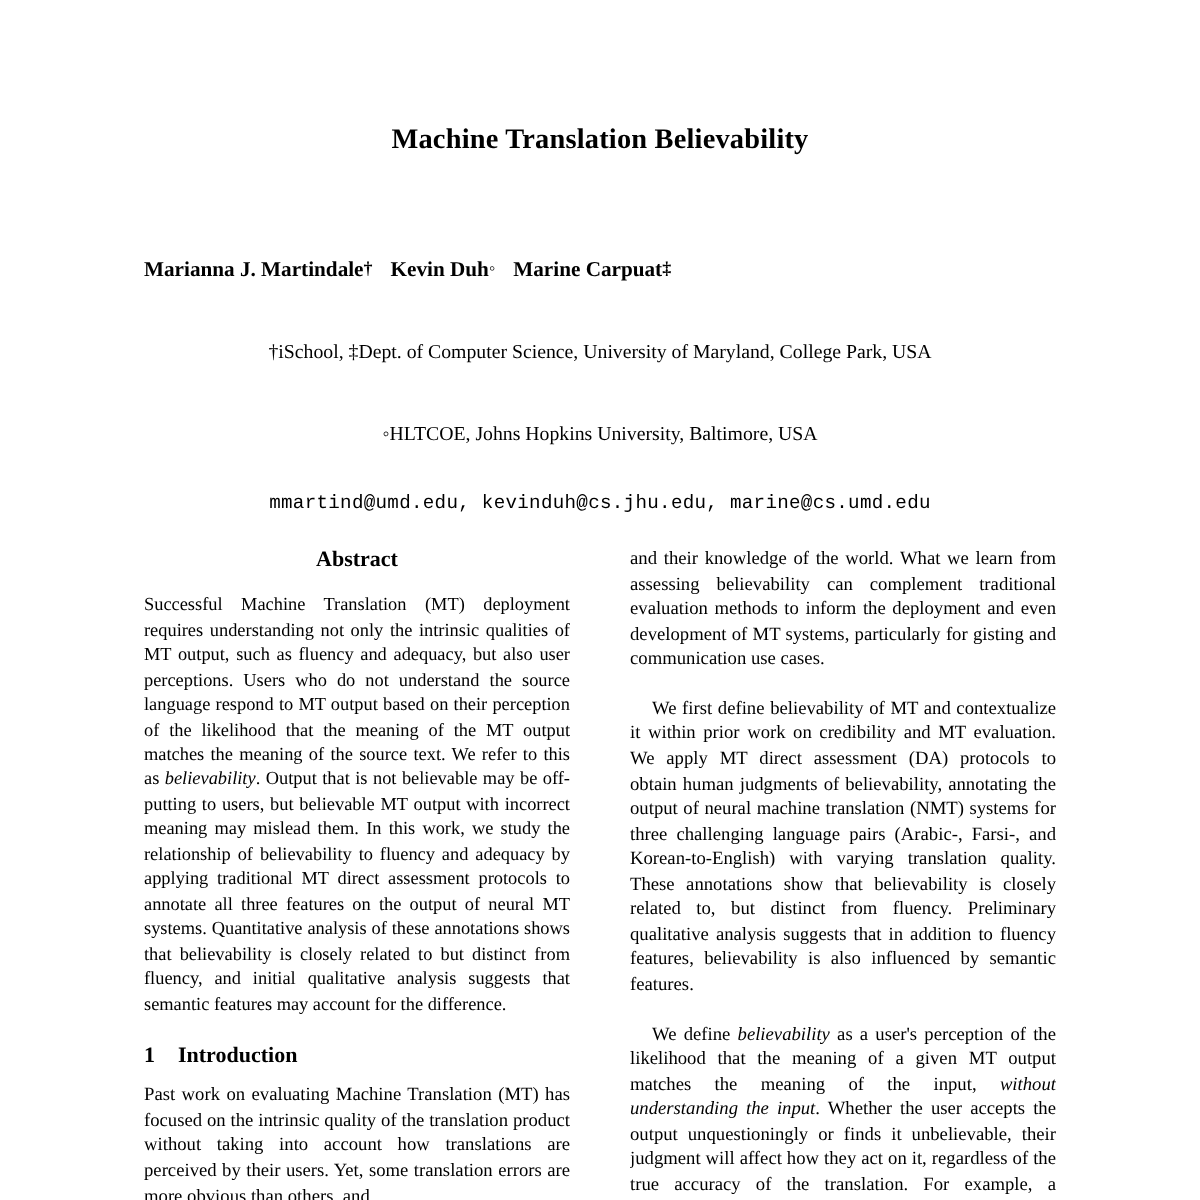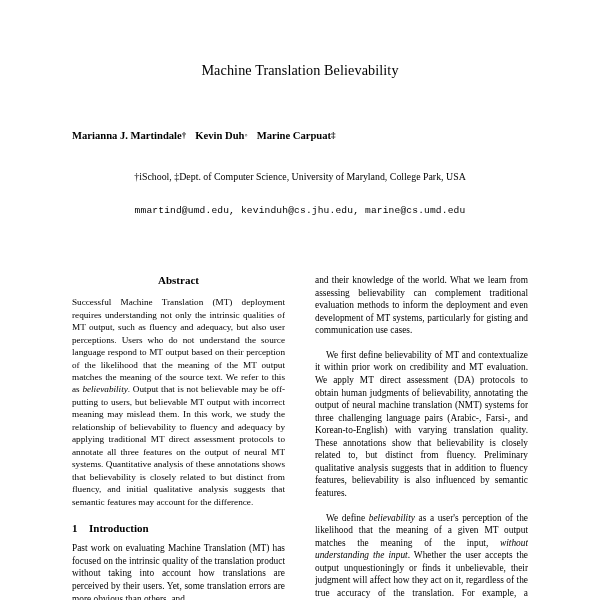--- a/index.html
+++ b/index.html
@@ -19,21 +19,21 @@
     width: 600px;
     height: 600px;
     background: #ffffff;
     box-sizing: border-box;
     padding: 0 72px;
   }
   
   .title {
     text-align: center;
     font-size: 14.2px;
-    font-weight: normal;
+    font-weight: bold;
     letter-spacing: 0.1px;
     margin-top: 62px;
     line-height: 1.2;
   }
   .authors {
     text-align: left;
     font-size: 10.6px;
     font-weight: bold;
     margin-top: 50px;
     line-height: 1.25;
@@ -117,20 +117,21 @@
 <div class="page">
 
   <div class="title">Machine Translation Believability</div>
 
   <div class="authors">
     <span class="author-name"><span>Marianna J. Martindale</span><span class="sup">†</span></span><span class="author-sep"></span><span class="author-name"><span>Kevin Duh</span><span class="sup">◦</span></span><span class="author-sep"></span><span class="author-name"><span>Marine Carpuat</span><span class="sup">‡</span></span>
   </div>
 
   <div class="affil">
     <div class="affil-line">†iSchool,  ‡Dept. of Computer Science, University of Maryland, College Park, USA</div>
+    <div class="affil-line">◦HLTCOE, Johns Hopkins University, Baltimore, USA</div>
   </div>
 
   <div class="emails">mmartind@umd.edu, kevinduh@cs.jhu.edu, marine@cs.umd.edu</div>
 
   <div class="columns">
 
     <div class="col col-left">
       <div class="abstract-block">
         <div class="section-head">Abstract</div>
         <p class="body"><span>Successful Machine Translation (MT) deployment requires understanding not only the intrinsic qualities of MT output, such as fluency and adequacy, but also user perceptions. Users who do not understand the source language respond to MT output based on their perception of the likelihood that the meaning of the MT output matches the meaning of the source text. We refer to this as </span><i>believability</i><span>. Output that is not believable may be off-putting to users, but believable MT output with incorrect meaning may mislead them. In this work, we study the relationship of believability to fluency and adequacy by applying traditional MT direct assessment protocols to annotate all three features on the output of neural MT systems. Quantitative analysis of these annotations shows that believability is closely related to but distinct from fluency, and initial qualitative analysis suggests that semantic features may account for the difference.</span></p>

